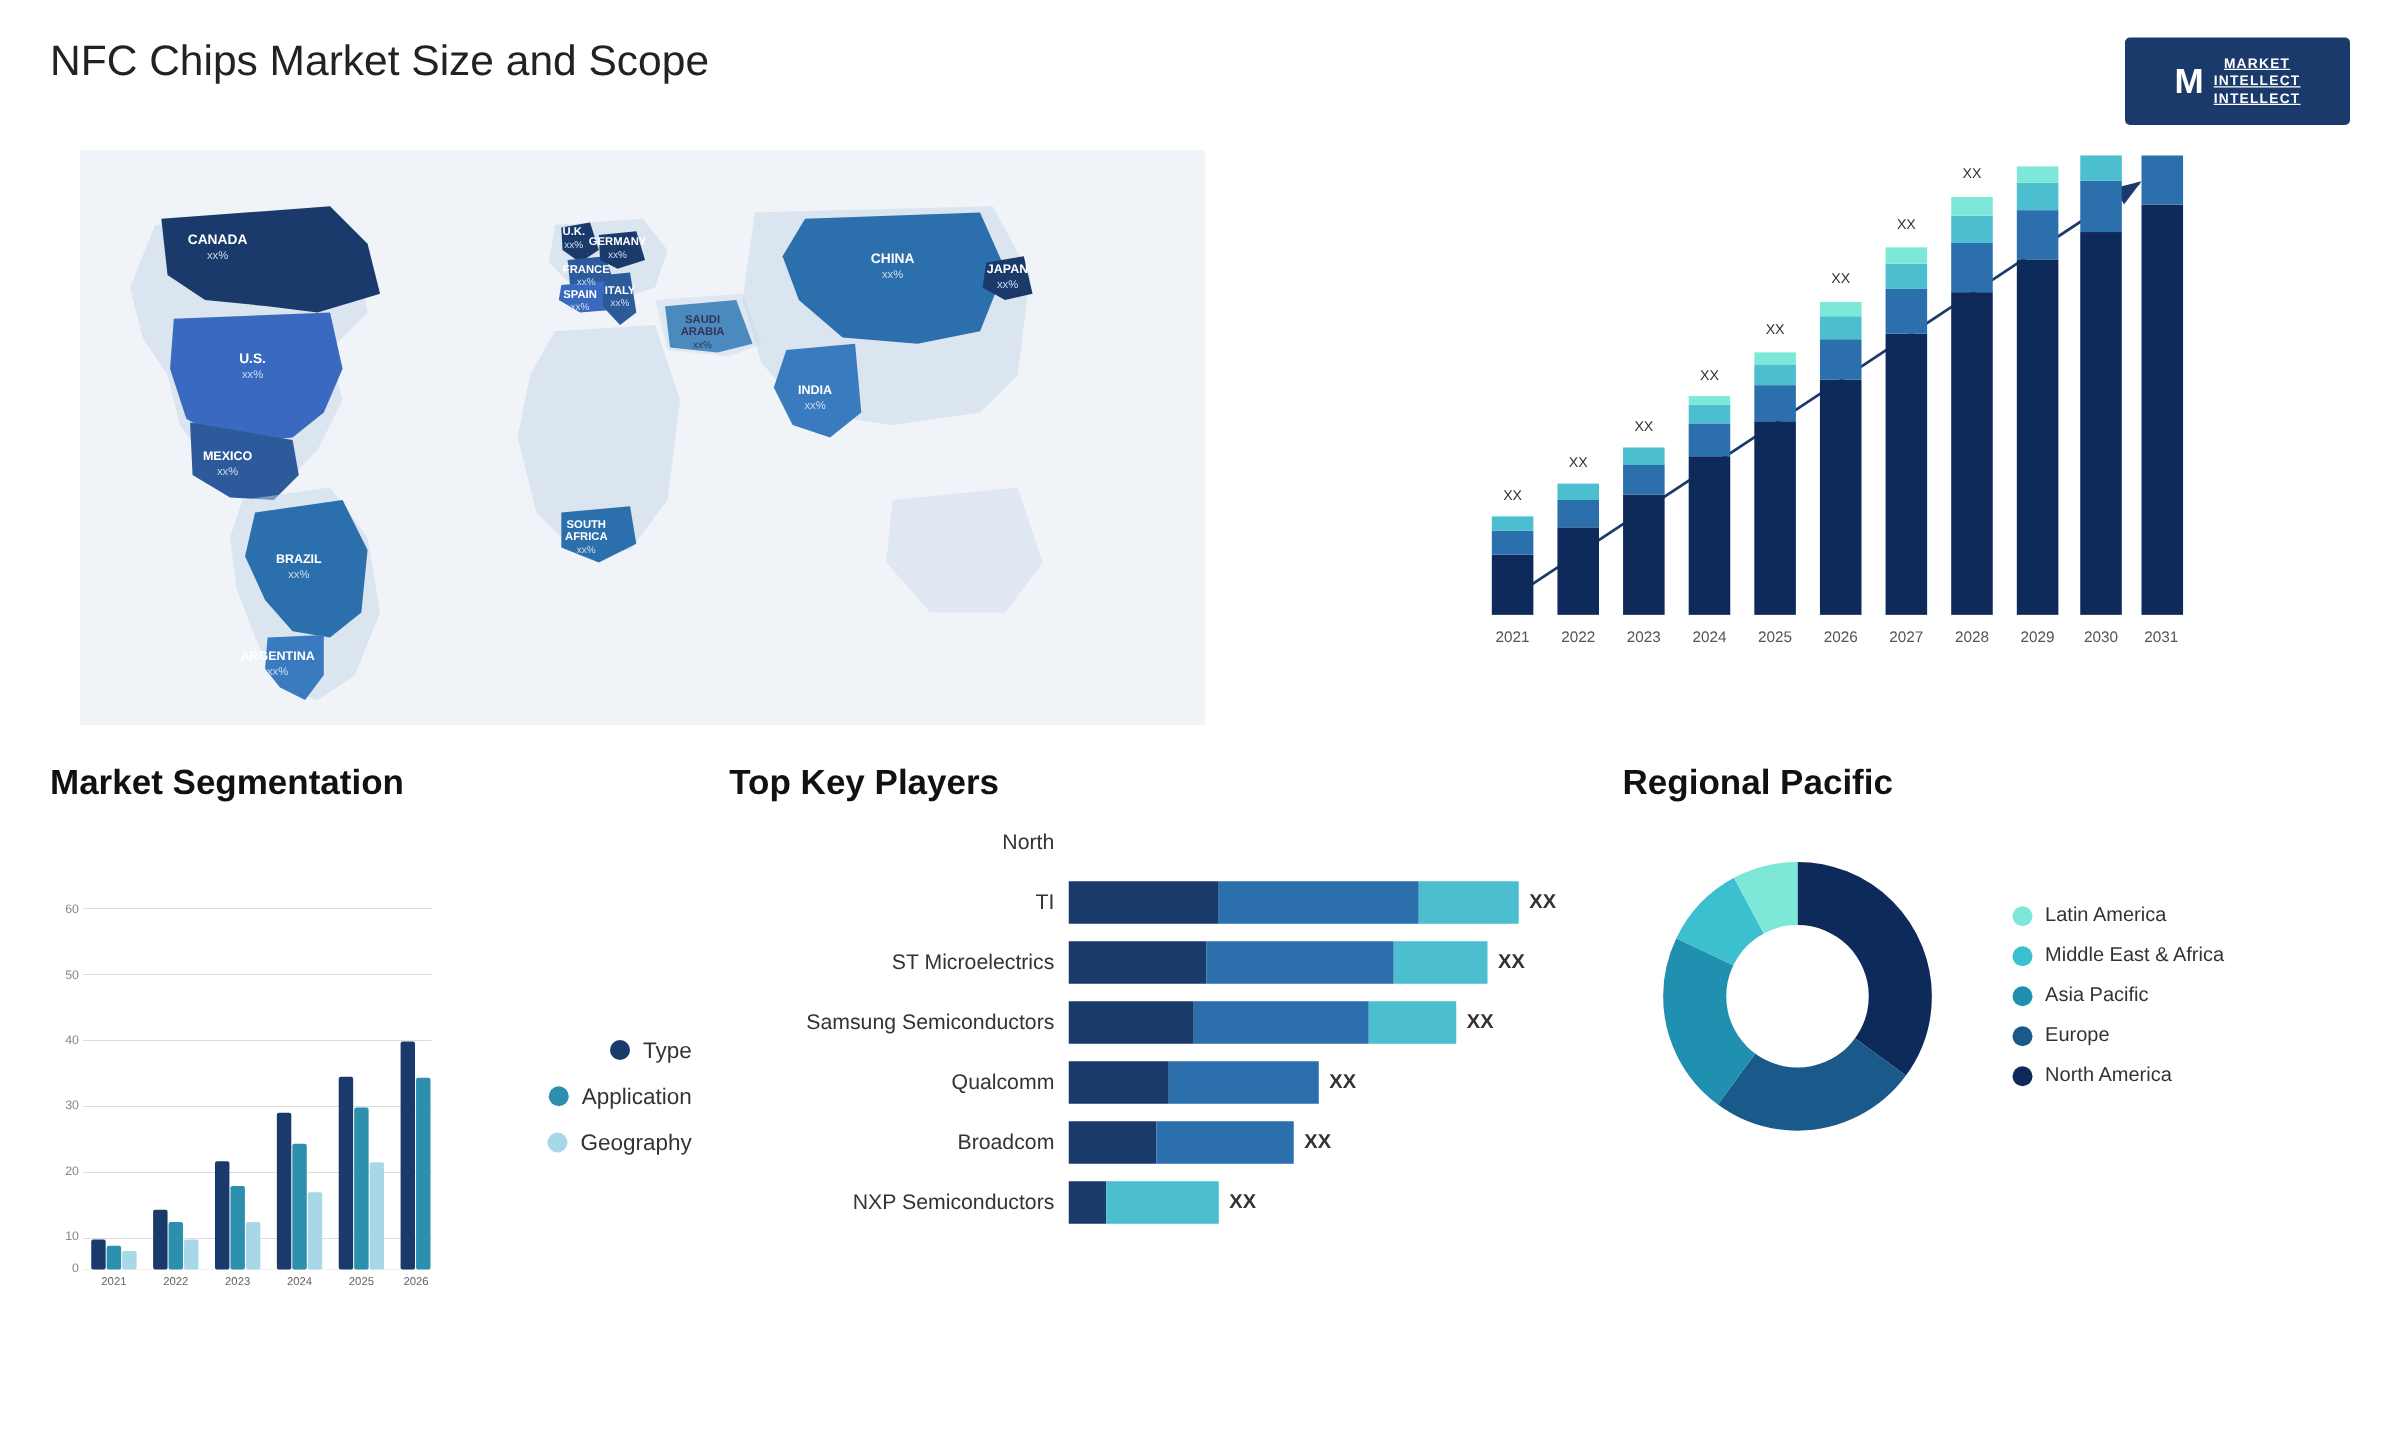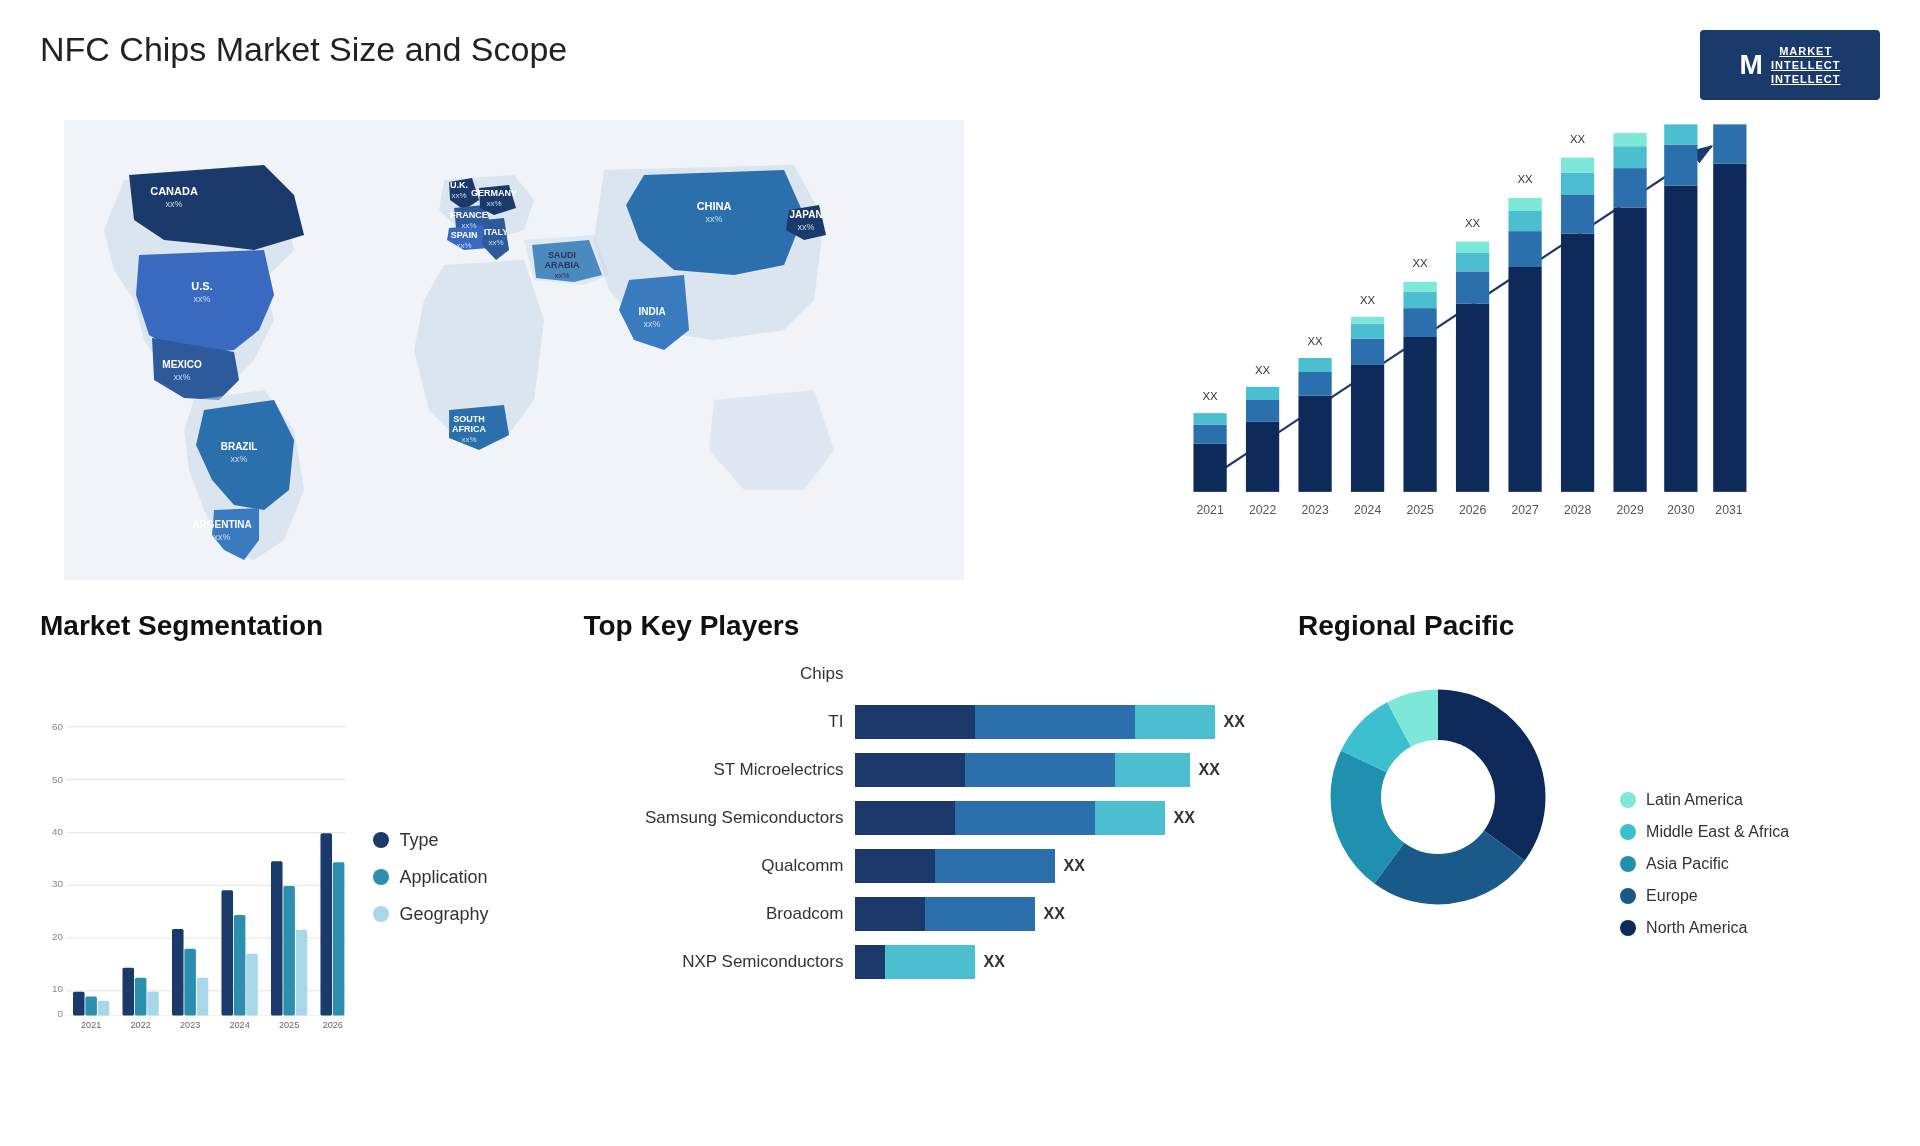--- a/index.html
+++ b/index.html
@@ -176,22 +176,22 @@
       color: #333;
     }
 
     
     .regional-section {
       flex: 0.85;
       position: relative;
     }
     .donut-area {
       display: flex;
-      gap: 42px;
-      align-items: flex-end;
+      gap: 32px;
+      align-items: center;
       margin-top: 10px;
     }
     .donut-svg-wrap {
       width: 280px;
       height: 280px;
       flex-shrink: 0;
     }
     .regional-legend {
       display: flex;
       flex-direction: column;
@@ -219,20 +219,21 @@
     .seg-chart-wrap {
       flex: 1;
       height: 100%;
     }
     .seg-legend-wrap {
       width: 180px;
       display: flex;
       flex-direction: column;
       justify-content: center;
       gap: 16px;
+      align-items: flex-end;
     }
   </style>
 </head>
 <body>
 
 <div class="page-container">
 
   <div class="header">
     <h1 class="page-title">NFC Chips Market Size and Scope</h1>
     <div class="logo-box">
@@ -501,21 +502,21 @@
           </div>
         </div>
       </div>
     </div>
 
     <div class="players-section">
       <div class="section-title">Top Key Players</div>
       <div class="players-list">
 
         <div class="player-row intel-row">
-          <div class="player-name">Chips</div>
+          <div class="player-name">North</div>
           <div class="player-bar-container"></div>
         </div>
 
         <div class="player-row">
           <div class="player-name">TI</div>
           <div class="player-bar-container">
             <div class="player-bar">
               <div class="player-bar-seg1" style="width:120px;"></div>
               <div class="player-bar-seg2" style="width:160px;"></div>
               <div class="player-bar-seg3" style="width:80px;"></div>

